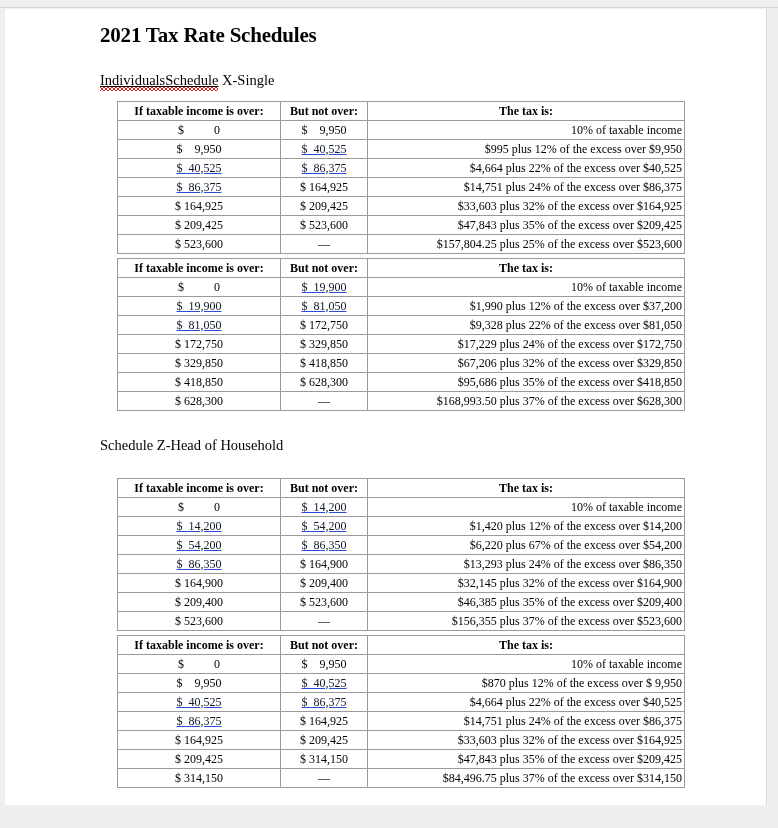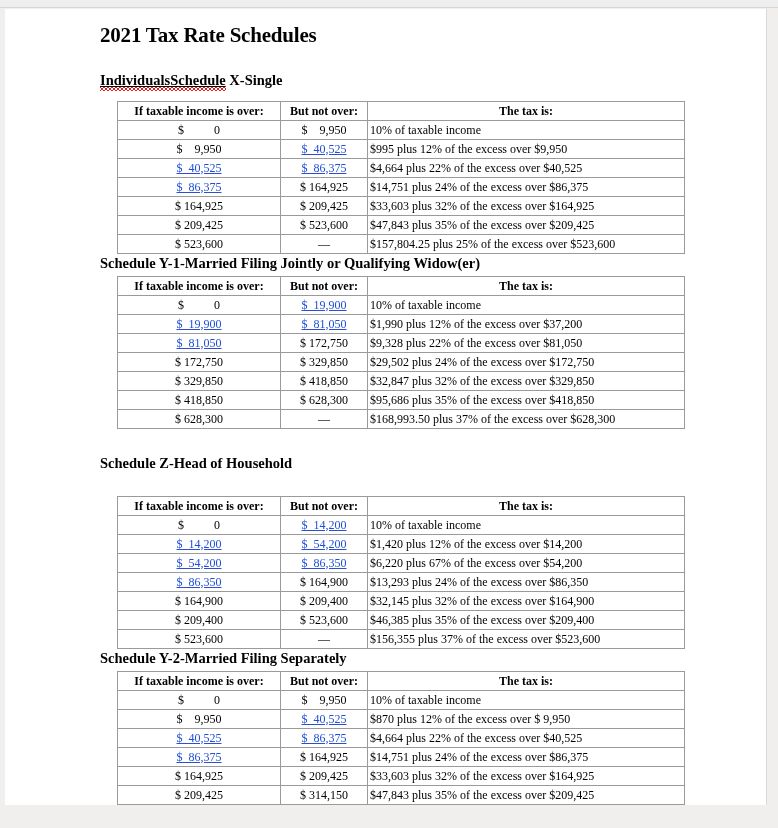--- a/index.html
+++ b/index.html
@@ -35,21 +35,21 @@
   .doc-title {
     font-size: 21px;
     font-weight: bold;
     margin: 10px 0 0 5px;
     letter-spacing: -0.2px;
     color: #000;
   }
 
   .sec-heading {
     font-size: 14.5px;
-    font-weight: bold;
+    font-weight: normal;
     margin: 0 0 0 5px;
     color: #000;
     white-space: nowrap;
   }
   .sec-heading.spaced-top { margin-top: 26px; }
   .sec-heading.tight { margin-top: 1px; }
 
   .misspelled {
     text-decoration: underline;
     text-decoration-color: #000;
@@ -84,26 +84,26 @@
     font-weight: bold;
     text-align: center;
     white-space: nowrap;
     height: 19px;
   }
   col.c1 { width: 163px; }
   col.c2 { width: 87px; }
   col.c3 { width: 317px; }
 
   td.amt { text-align: center; white-space: pre; }
-  td.desc { text-align: left; padding-left: 4px; white-space: nowrap; }
+  td.desc { text-align: right; padding-left: 4px; white-space: nowrap; }
 
   .ul-blue {
     text-decoration: underline;
     text-decoration-color: #2a4fd6;
-    color: #1d4ed8;
+    color: #0f172a;
   }
 </style>
 </head>
 <body>
 
 <div id="top-strip"></div>
 
 <div id="page">
   <div id="content">
 
@@ -156,21 +156,20 @@
             <td class="desc">$47,843 plus 35% of the excess over $209,425</td>
           </tr>
           <tr>
             <td class="amt">$ 523,600</td>
             <td class="amt">—</td>
             <td class="desc">$157,804.25 plus 25% of the excess over $523,600</td>
           </tr>
         </tbody>
     </table>
 
-    <div class="sec-heading tight">Schedule Y-1-Married Filing Jointly or Qualifying Widow(er)</div>
 
     <table class="tax gap-small">
       <colgroup>
           <col class="c1">
           <col class="c2">
           <col class="c3">
         </colgroup>
       <thead>
         <tr>
           <th>If taxable income is over:</th>
@@ -190,26 +189,26 @@
             <td class="desc">$1,990 plus 12% of the excess over $37,200</td>
           </tr>
           <tr>
             <td class="amt"><span class="ul-blue">$  81,050</span></td>
             <td class="amt">$ 172,750</td>
             <td class="desc">$9,328 plus 22% of the excess over $81,050</td>
           </tr>
           <tr>
             <td class="amt">$ 172,750</td>
             <td class="amt">$ 329,850</td>
-            <td class="desc">$29,502 plus 24% of the excess over $172,750</td>
+            <td class="desc">$17,229 plus 24% of the excess over $172,750</td>
           </tr>
           <tr>
             <td class="amt">$ 329,850</td>
             <td class="amt">$ 418,850</td>
-            <td class="desc">$32,847 plus 32% of the excess over $329,850</td>
+            <td class="desc">$67,206 plus 32% of the excess over $329,850</td>
           </tr>
           <tr>
             <td class="amt">$ 418,850</td>
             <td class="amt">$ 628,300</td>
             <td class="desc">$95,686 plus 35% of the excess over $418,850</td>
           </tr>
           <tr>
             <td class="amt">$ 628,300</td>
             <td class="amt">—</td>
             <td class="desc">$168,993.50 plus 37% of the excess over $628,300</td>
@@ -264,21 +263,20 @@
             <td class="desc">$46,385 plus 35% of the excess over $209,400</td>
           </tr>
           <tr>
             <td class="amt">$ 523,600</td>
             <td class="amt">—</td>
             <td class="desc">$156,355 plus 37% of the excess over $523,600</td>
           </tr>
         </tbody>
     </table>
 
-    <div class="sec-heading tight">Schedule Y-2-Married Filing Separately</div>
 
     <table class="tax gap-small">
       <colgroup>
           <col class="c1">
           <col class="c2">
           <col class="c3">
         </colgroup>
       <thead>
         <tr>
           <th>If taxable income is over:</th>

